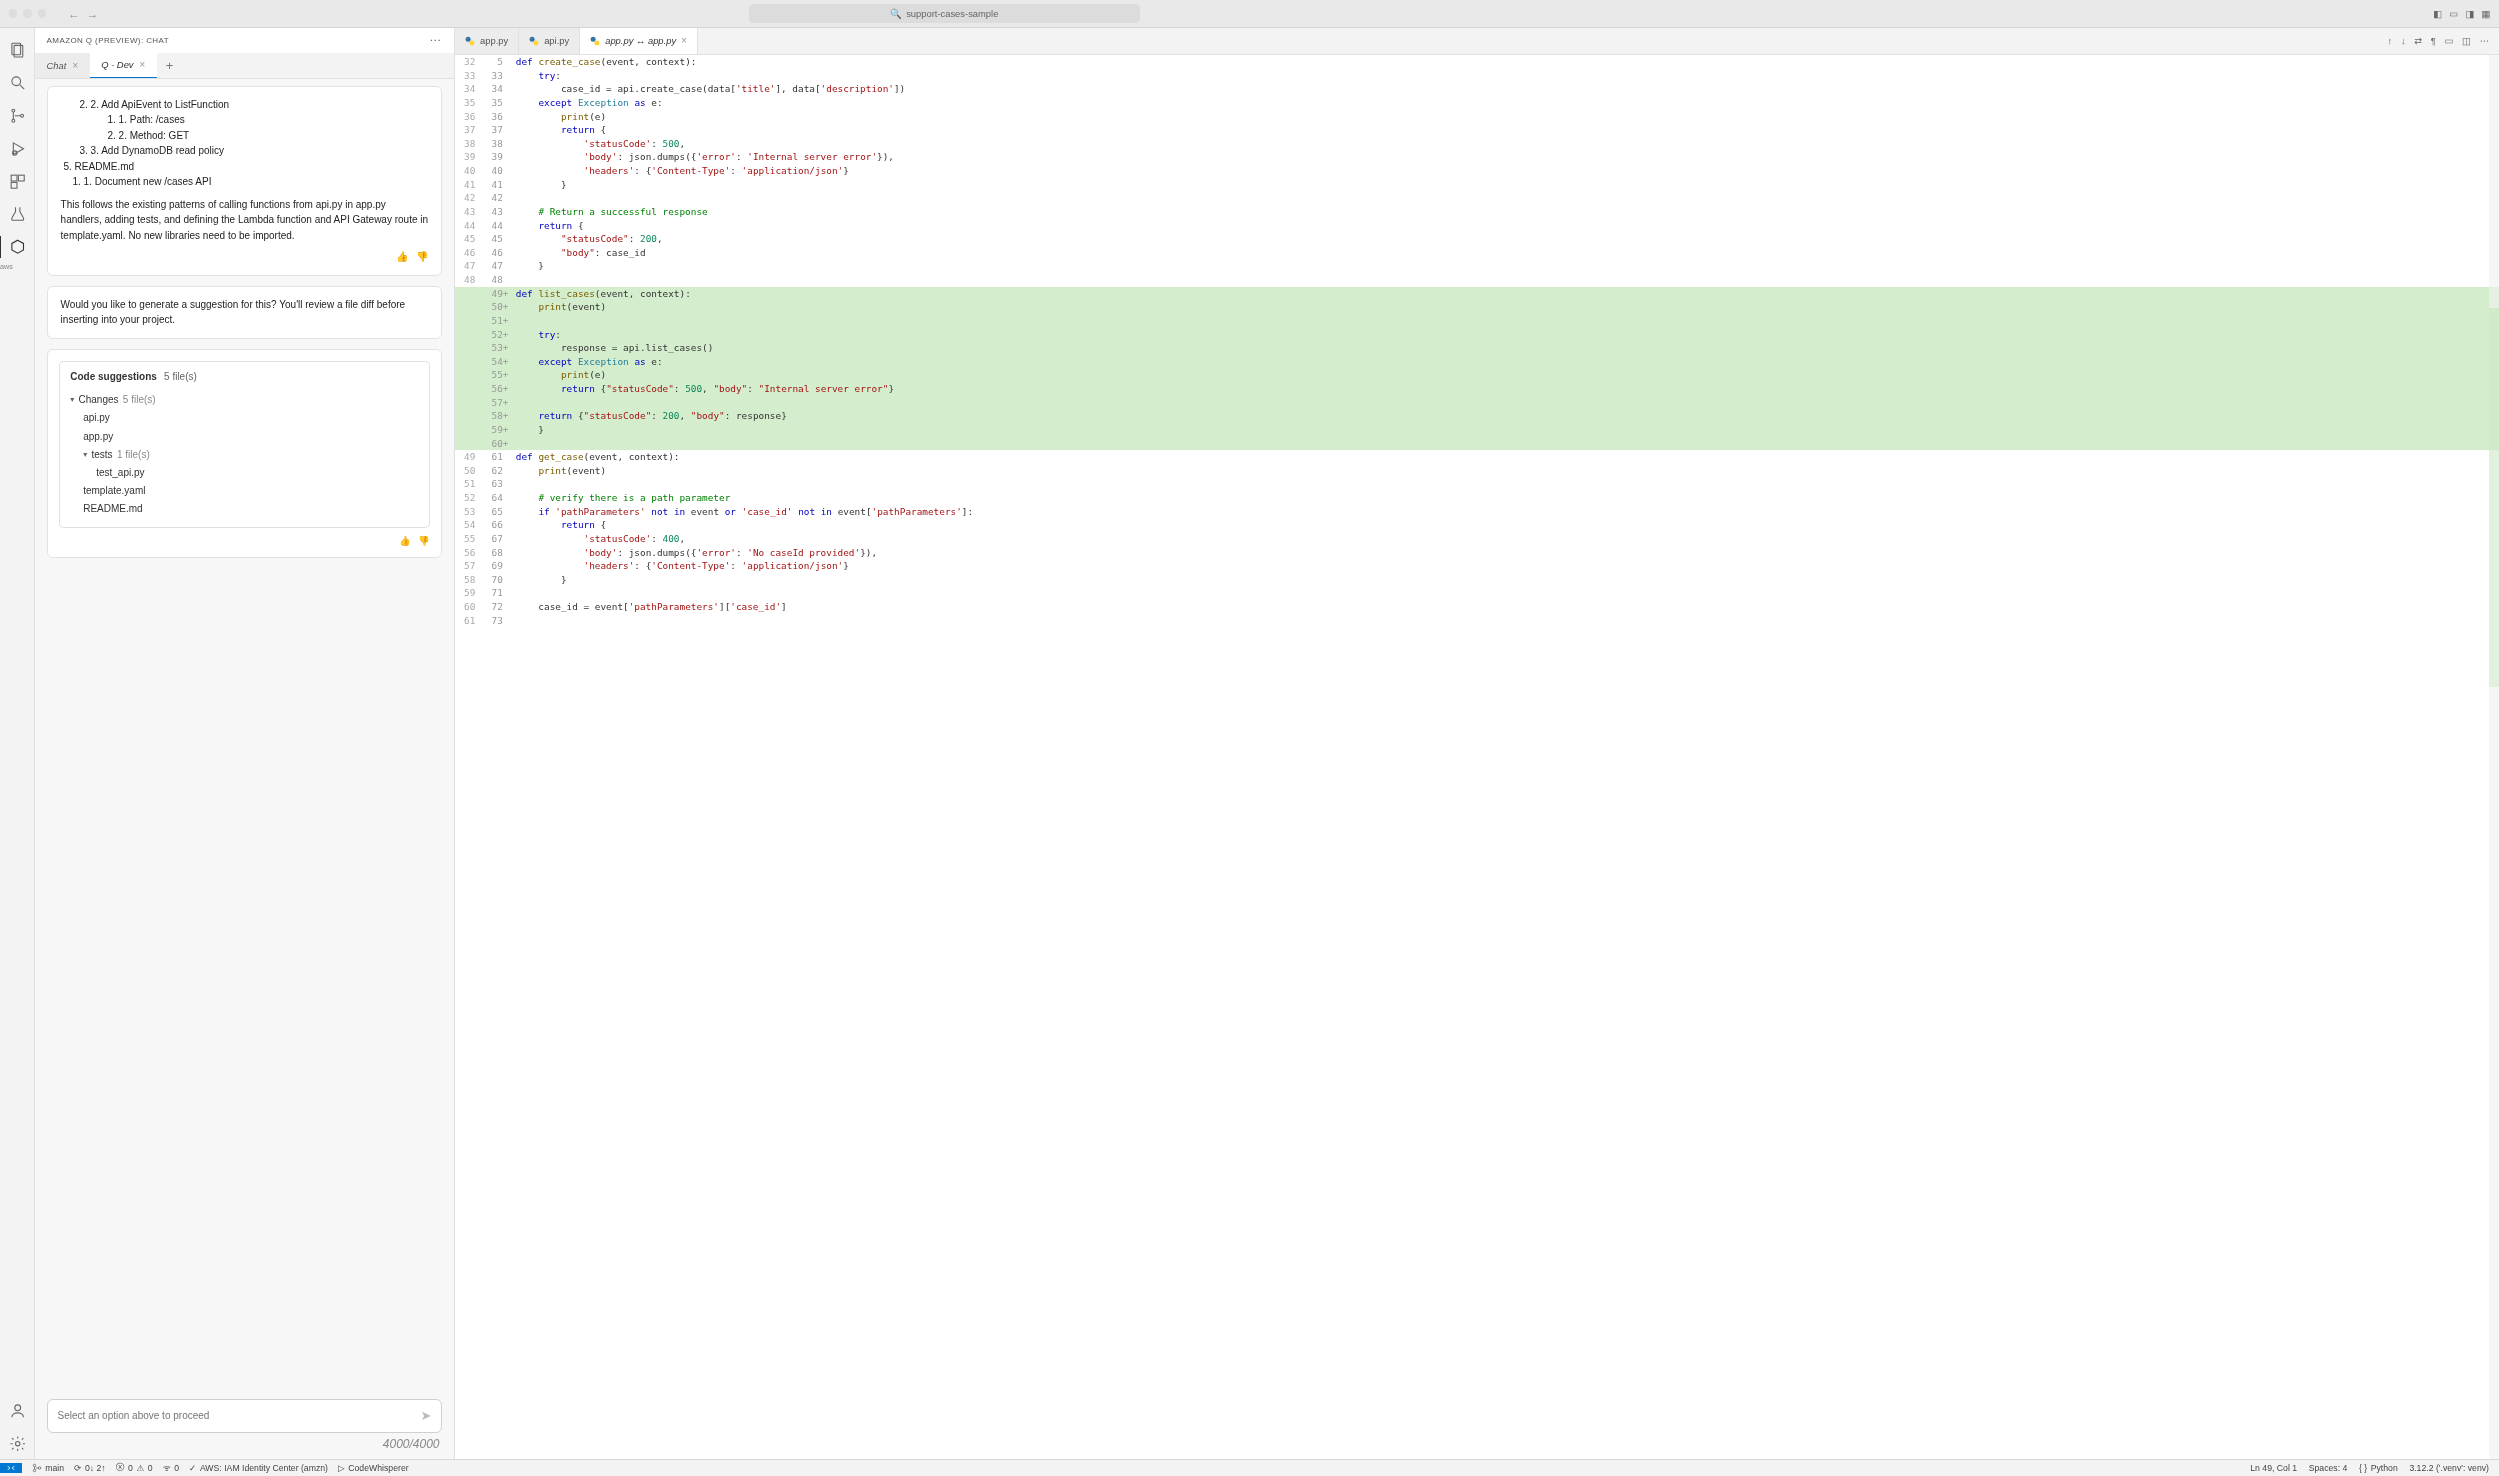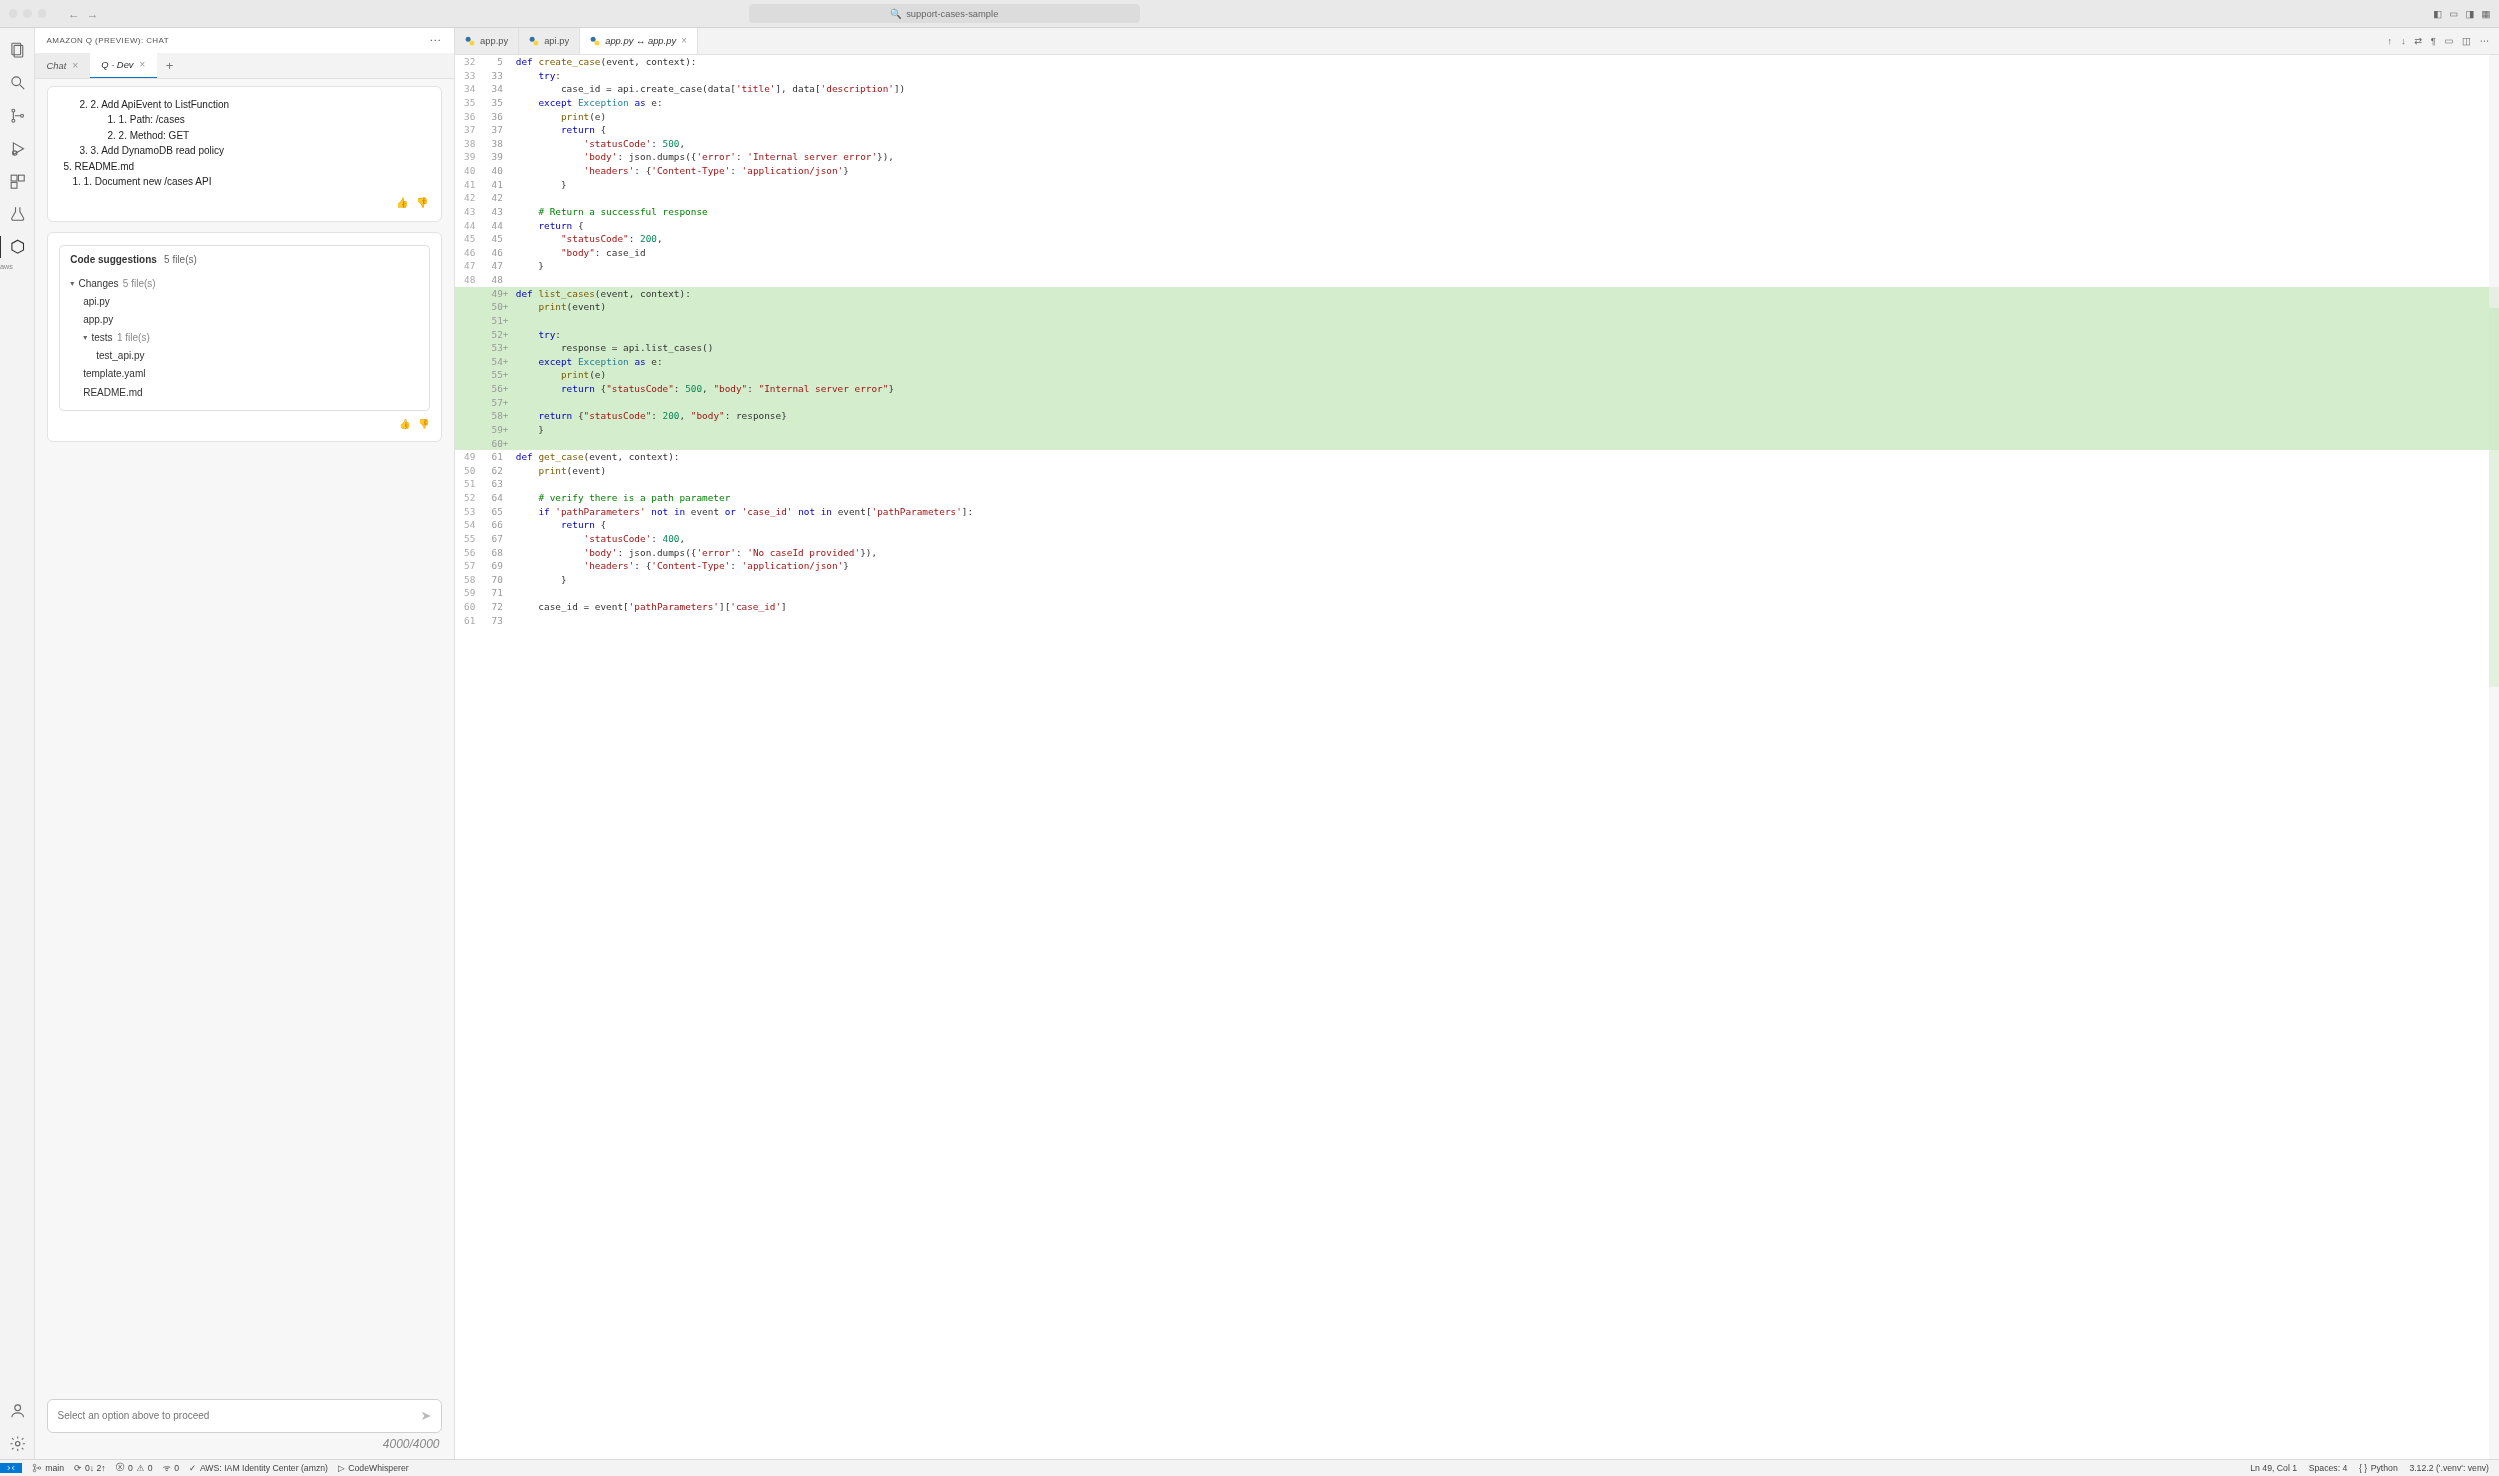--- a/index.html
+++ b/index.html
@@ -413,26 +413,30 @@
           <li>1. Path: /cases</li>
           <li>2. Method: GET</li>
         </ol>
         <ol start="3" style="margin-left:30px;">
           <li>3. Add DynamoDB read policy</li>
         </ol>
         <div style="margin-left:2.9px;">5. README.md</div>
         <ol style="margin-left:23px;">
           <li>1. Document new /cases API</li>
         </ol>
+        <p>This follows the existing patterns of calling functions from api.py in app.py handlers, adding tests, and defining the Lambda function and API Gateway route in template.yaml. No new libraries need to be imported.</p>
         <div class="feedback-row">
           <span>👍</span>
           <span>👎</span>
         </div>
       </div>
 
+      <div class="chat-card">
+        <span>Would you like to generate a suggestion for this? You'll review a file diff before inserting into your project.</span>
+      </div>
 
       <div class="suggest-card">
         <div class="suggest-inner">
           <div class="suggest-header">
             <span class="suggest-title">Code suggestions</span>
             <span class="suggest-count">5 file(s)</span>
           </div>
           <div class="tree-row">
             <span class="chevron">▾</span>
             <span class="label">Changes</span>

